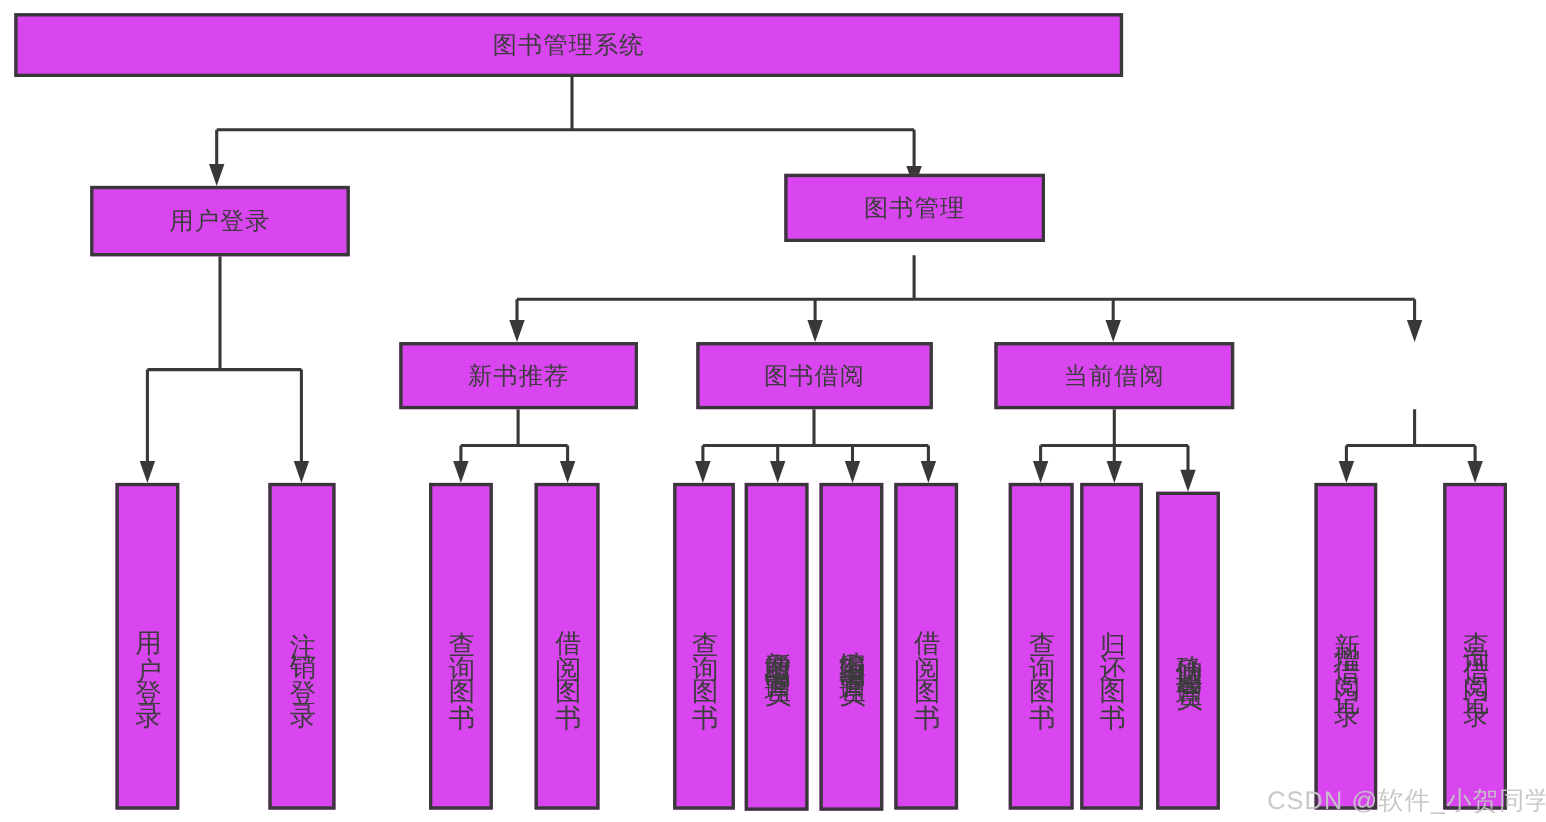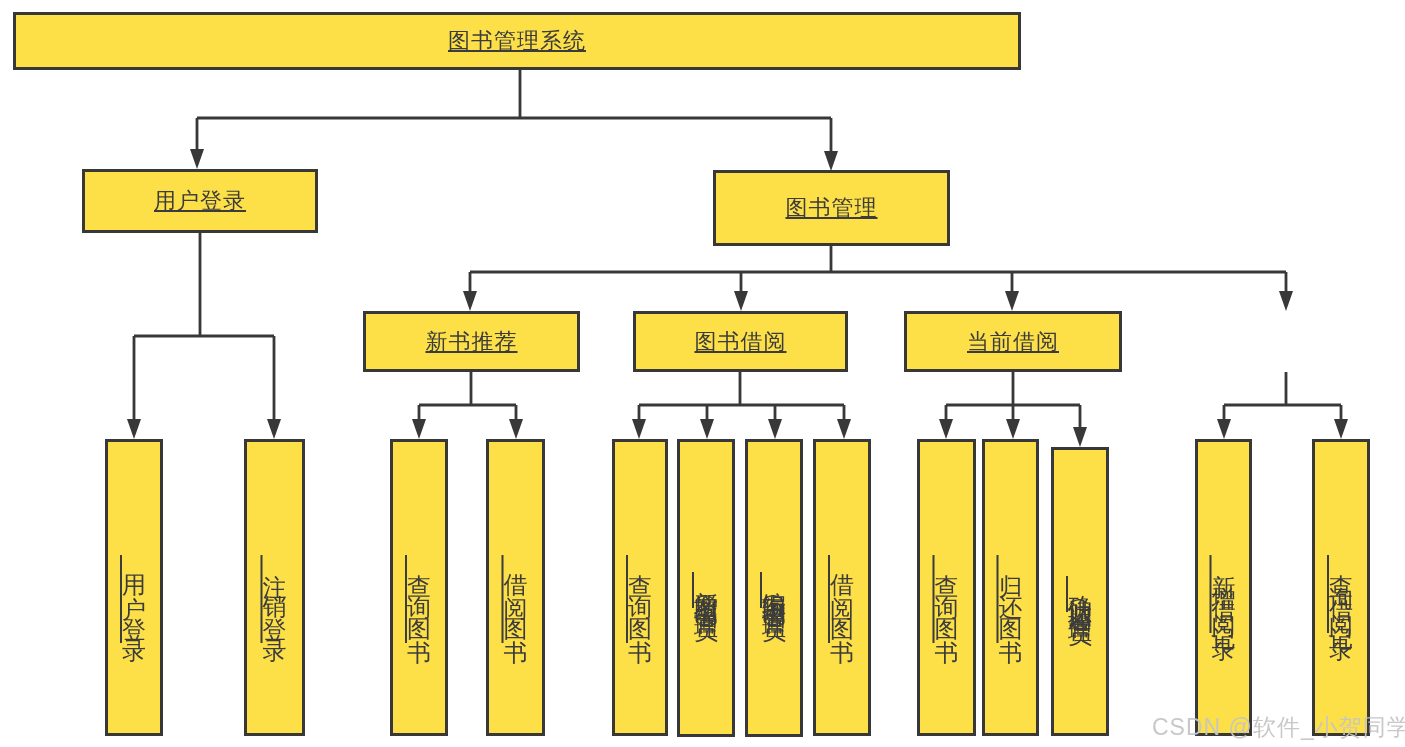--- a/index.html
+++ b/index.html
@@ -9,29 +9,28 @@
     background:#ffffff;
     font-family:"Liberation Sans","DejaVu Sans",sans-serif;
     overflow:hidden;
   }
   .wires {
     position:absolute; left:0; top:0;
     pointer-events:none;
   }
   .box {
     position:absolute;
-    background:#fde047;
+    background:#d946ef;
     border:3px solid #383838;
     box-sizing:border-box;
     display:flex;
     align-items:center;
     justify-content:center;
     color:#3c3c3c;
     z-index:2;
-    text-decoration:underline;
   }
   .hbox { font-size:22px; letter-spacing:1px; white-space:nowrap; }
   .vbox span {
     writing-mode:vertical-rl;
     text-orientation:mixed;
     font-size:24px;
     line-height:1;
     white-space:nowrap;
   }
   .ls-wide  span { letter-spacing:22px; margin-bottom:-22px; }
@@ -89,21 +88,21 @@
       <polygon points="1006,419 1020,419 1013,439"></polygon>
       <polygon points="1073,427 1087,427 1080,447"></polygon>
       <polygon points="1217,419 1231,419 1224,439"></polygon>
       <polygon points="1334,419 1348,419 1341,439"></polygon>
     </g>
   </svg>
 
   <div class="box hbox" style="left:13px; top:12px; width:1008px; height:58px;">图书管理系统</div>
 
   <div class="box hbox" style="left:82px; top:169px; width:236px; height:64px;">用户登录</div>
-  <div class="box hbox" style="left:713px; top:170px; width:237px; height:76px;">图书管理</div>
+  <div class="box hbox" style="left:713px; top:158px; width:237px; height:62px;">图书管理</div>
 
   <div class="box hbox" style="left:363px; top:311px; width:217px; height:61px;">新书推荐</div>
   <div class="box hbox" style="left:633px; top:311px; width:215px; height:61px;">图书借阅</div>
   <div class="box hbox" style="left:904px; top:311px; width:218px; height:61px;">当前借阅</div>
 
   <div class="box vbox ls-wide" style="left:105px; top:439px; width:58px; height:297px;">
     <span>用户登录</span>
   </div>
   <div class="box vbox ls-wide" style="left:244px; top:439px; width:61px; height:297px;">
     <span>注销登录</span>

